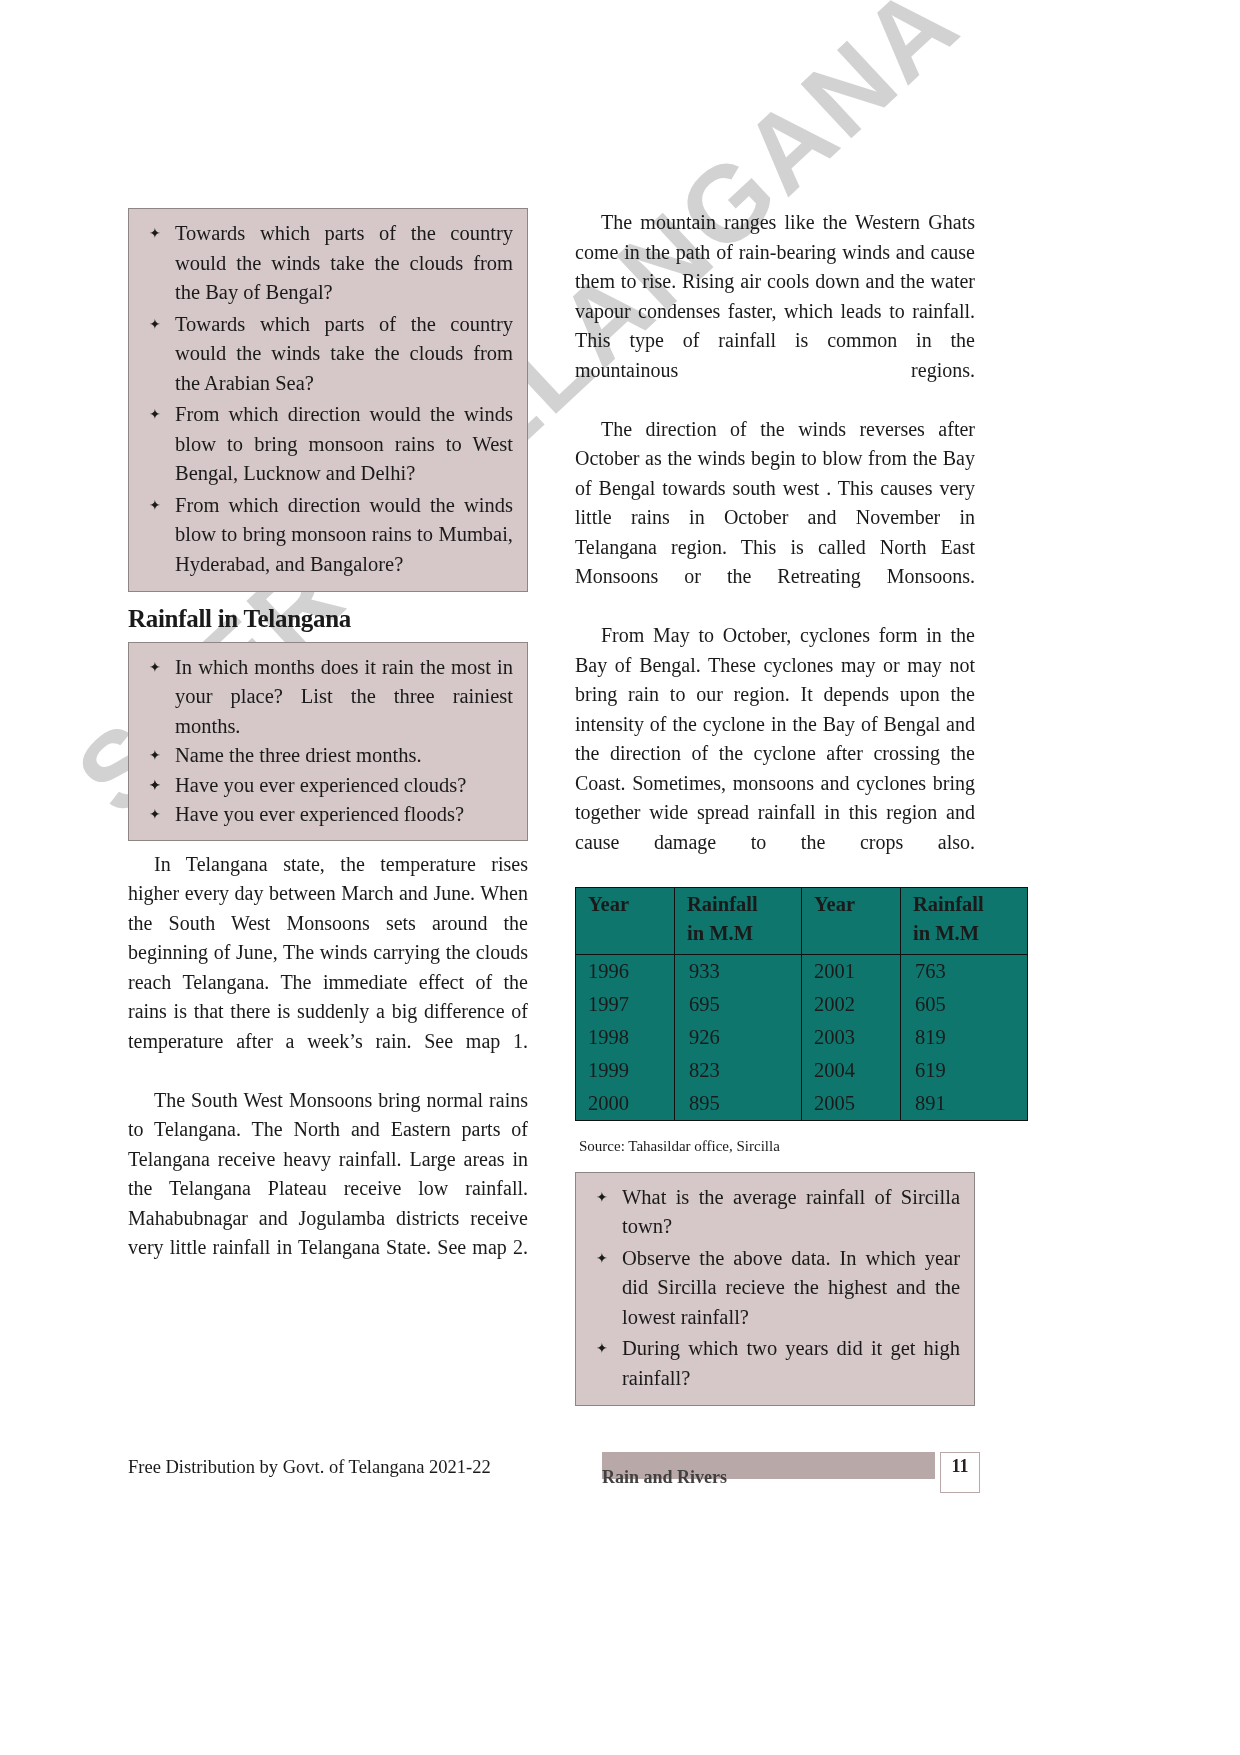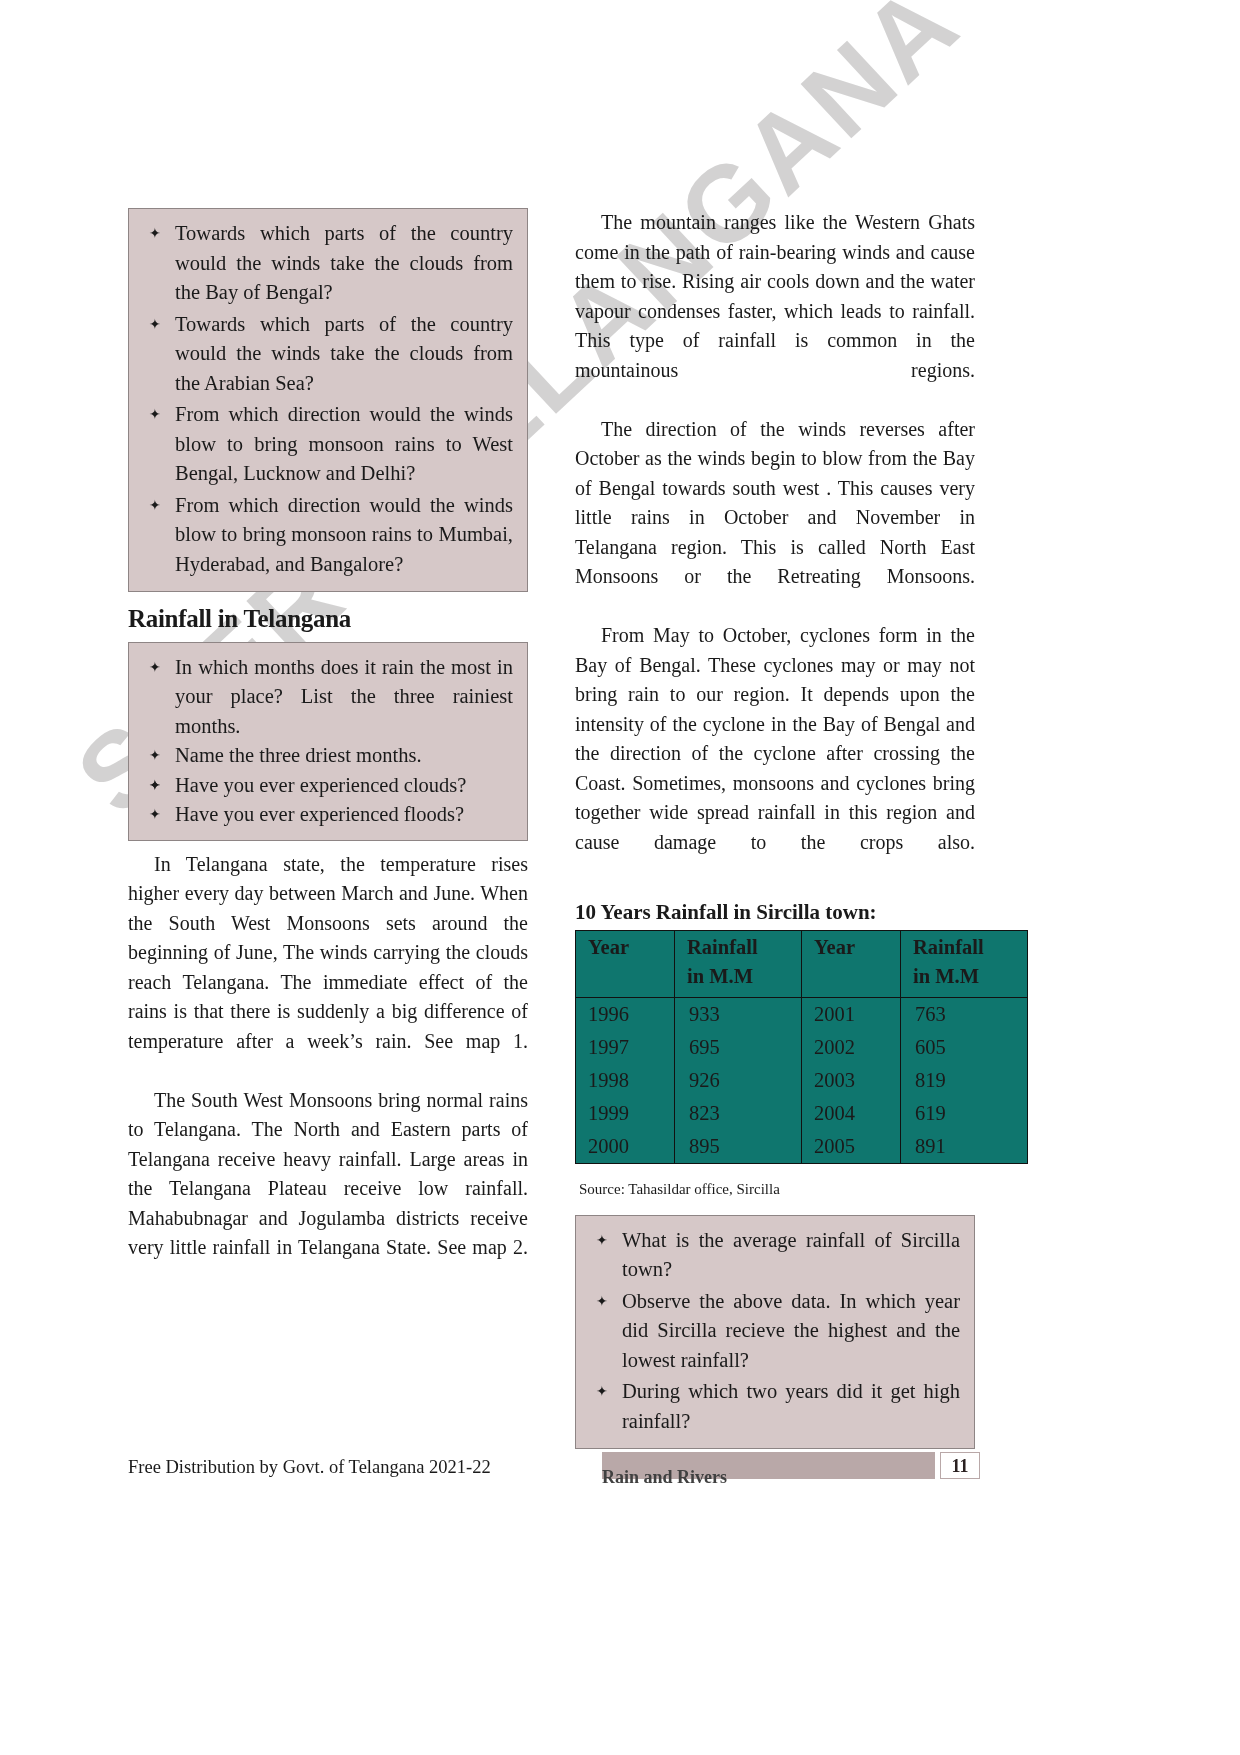--- a/index.html
+++ b/index.html
@@ -199,21 +199,21 @@
     text-align: left;
     font-size: 18px;
     font-weight: bold;
     color: #404040;
   }
   .footer-pageno {
     position: absolute;
     left: 940px;
     top: 0px;
     width: 40px;
-    height: 27px;
+    height: 41px;
     line-height: 27px;
     text-align: center;
     font-size: 18px;
     font-weight: bold;
     color: #2a2020;
     border: 1px solid #b9a8a8;
     box-sizing: border-box;
     background: #ffffff;
   }
 </style>
@@ -253,21 +253,20 @@
     <p class="body">The South West Monsoons bring normal rains to Telangana. The North and Eastern parts of Telangana receive heavy rainfall. Large areas in the Telangana Plateau receive low rainfall. Mahabubnagar and Jogulamba districts receive very little rainfall in Telangana State. See map 2.</p>
 
   </div>
 
   <div class="col col-right">
 
     <p class="body">The mountain ranges like the Western Ghats come in the path of rain-bearing winds and cause them to rise. Rising air cools down and the water vapour condenses faster, which leads to rainfall. This type of rainfall is common in the mountainous regions.</p>
     <p class="body">The direction of the winds reverses after October as the winds begin to blow from the Bay of Bengal towards south west . This causes very little rains in October and November in Telangana region. This is called North East Monsoons or the Retreating Monsoons.</p>
     <p class="body">From May to October, cyclones form in the Bay of Bengal. These cyclones may or may not bring rain to our region. It depends upon the intensity of the cyclone in the Bay of Bengal and the direction of the cyclone after crossing the Coast. Sometimes, monsoons and cyclones bring together wide spread rainfall in this region and cause damage to the crops also.</p>
 
-    <div class="subhead">10 Years Rainfall in Sircilla town:</div>
 
     <table class="rain">
       <thead>
         <tr>
           <th style="width:86px">Year</th>
           <th style="width:114px"><span>Rainfall</span><span class="l2">in M.M</span></th>
           <th style="width:86px">Year</th>
           <th style="width:114px"><span>Rainfall</span><span class="l2">in M.M</span></th>
         </tr>
       </thead>

